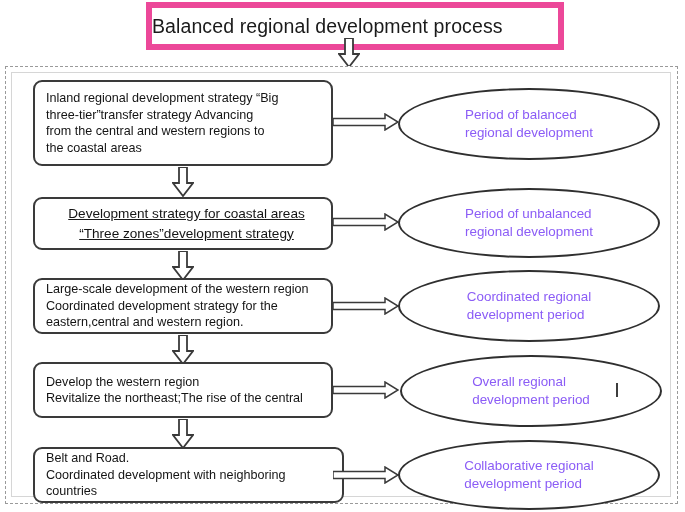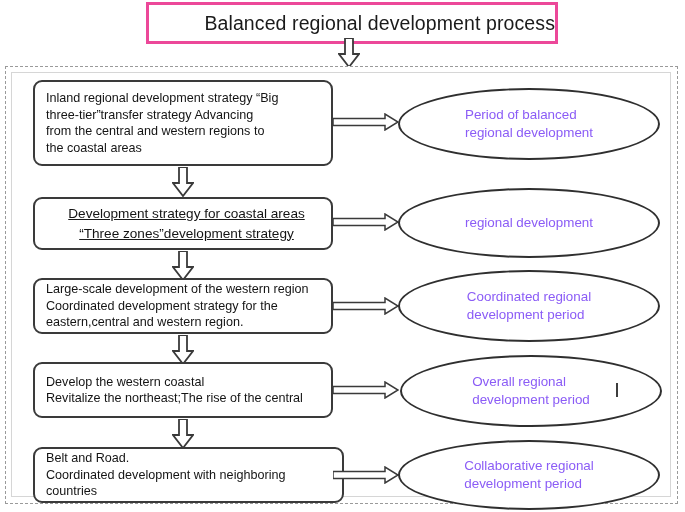--- a/index.html
+++ b/index.html
@@ -16,25 +16,25 @@
     color: #1a1a1a;
   }
 
   
   #title-box {
     position: absolute;
     left: 146px;
     top: 2px;
     width: 406px;
     height: 36px;
-    border: 3px solid #ec4899;
+    border: 6px solid #ec4899;
     background: #ffffff;
     display: flex;
     align-items: center;
-    justify-content: flex-end;
+    justify-content: flex-start;
   }
   #title-box .title-text {
     font-size: 19.5px;
     letter-spacing: 0.1px;
     white-space: nowrap;
     color: #1a1a1a;
   }
 
   
   #outer-frame {
@@ -159,20 +159,21 @@
   <div class="line">Development strategy for coastal areas</div>
   <div class="line">“Three zones”development strategy</div>
 </div>
 
 <svg class="h-arrow" style="left:333px; top:213px; width:66px; height:18px;" viewBox="0 0 66 18">
   <polygon points="0,5.5 52,5.5 52,1 65,9 52,17 52,12.5 0,12.5" fill="#ffffff" stroke="#3a3a3a" stroke-width="1.5" stroke-linejoin="miter"></polygon>
 </svg>
 
 <div class="stage-ellipse" style="left:398px; top:188px; width:262px; height:70px;">
   <div class="ell-inner">
+    <div class="line">Period of unbalanced</div>
     <div class="line">regional development</div>
   </div>
 </div>
 
 <svg class="v-arrow" style="left:172px; top:251px; width:22px; height:30px;" viewBox="0 0 22 30">
   <polygon points="7,0 15,0 15,16 21,16 11,29 1,16 7,16" fill="#ffffff" stroke="#3a3a3a" stroke-width="1.8" stroke-linejoin="miter"></polygon>
 </svg>
 
 <div class="stage-box" style="left:33px; top:278px; width:300px; height:56px;">
   <div class="line">Large-scale development of the western region</div>
@@ -189,21 +190,21 @@
     <div class="line">Coordinated regional</div>
     <div class="line">development period</div>
   </div>
 </div>
 
 <svg class="v-arrow" style="left:172px; top:335px; width:22px; height:30px;" viewBox="0 0 22 30">
   <polygon points="7,0 15,0 15,16 21,16 11,29 1,16 7,16" fill="#ffffff" stroke="#3a3a3a" stroke-width="1.8" stroke-linejoin="miter"></polygon>
 </svg>
 
 <div class="stage-box" style="left:33px; top:362px; width:300px; height:56px;">
-  <div class="line">Develop the western coastal</div>
+  <div class="line">Develop the western region</div>
   <div class="line">Revitalize the northeast;The rise of the central</div>
 </div>
 
 <svg class="h-arrow" style="left:333px; top:381px; width:66px; height:18px;" viewBox="0 0 66 18">
   <polygon points="0,5.5 52,5.5 52,1 65,9 52,17 52,12.5 0,12.5" fill="#ffffff" stroke="#3a3a3a" stroke-width="1.5" stroke-linejoin="miter"></polygon>
 </svg>
 
 <div class="stage-ellipse" style="left:400px; top:355px; width:262px; height:72px;">
   <div class="ell-inner">
     <div class="line">Overall regional</div>

